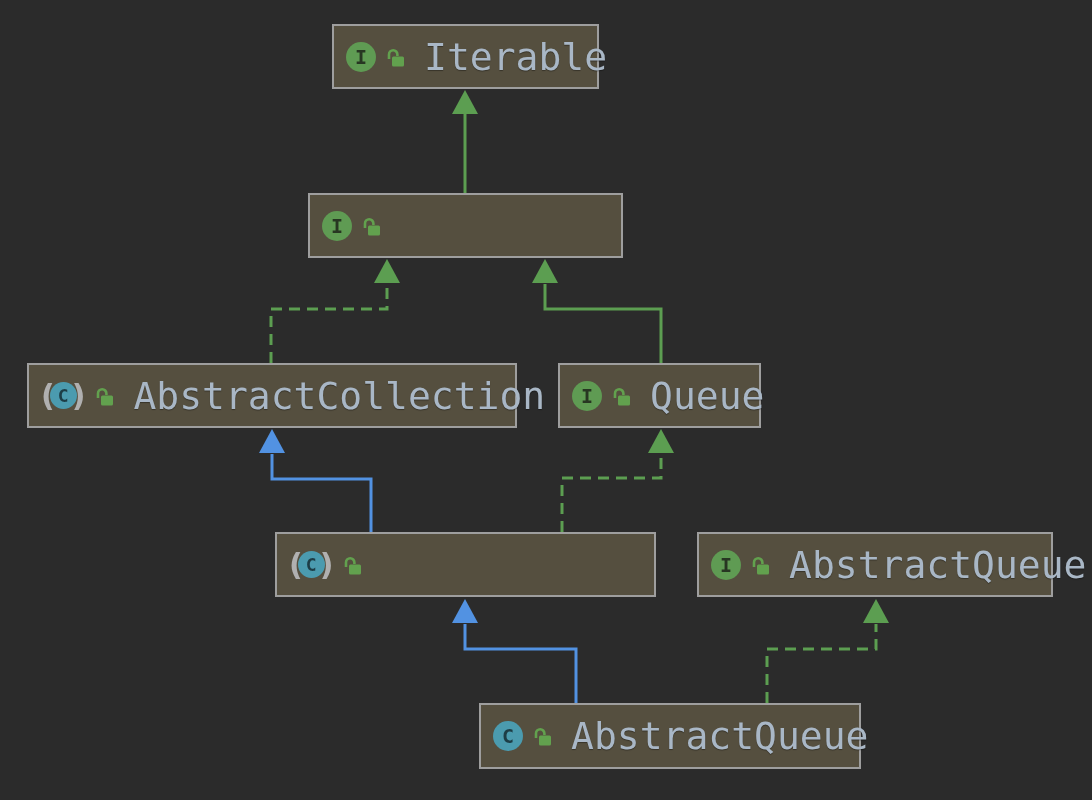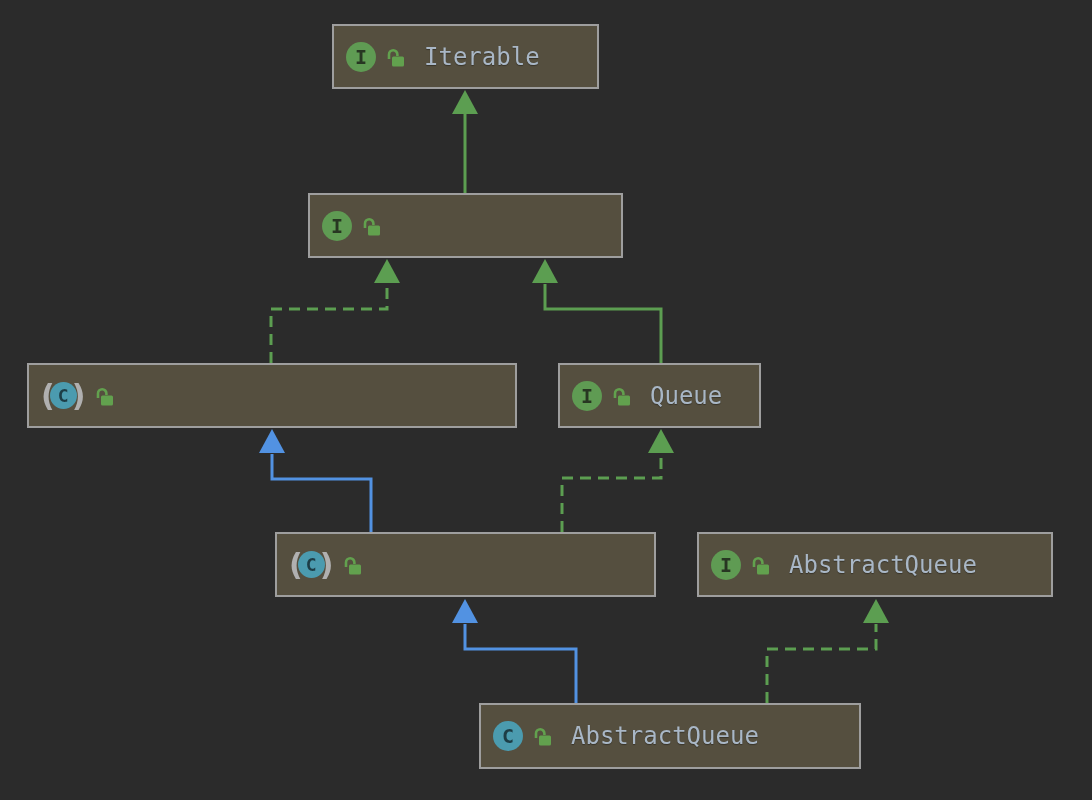--- a/index.html
+++ b/index.html
@@ -24,21 +24,21 @@
     z-index: 2;
     box-sizing: border-box;
     background: #554f3f;
     border: 2px solid #9e9e9e;
     display: flex;
     align-items: center;
     padding-left: 12px;
     cursor: default;
   }
   .node .label {
-    font-size: 24px;
+    font-size: 38px;
     color: #a9b7c6;
     margin-left: 18px;
     white-space: nowrap;
     text-shadow: 0 1px 1px rgba(0,0,0,0.35);
   }
   .icon-wrap {
     display: flex;
     align-items: center;
     flex: 0 0 auto;
   }
@@ -141,20 +141,21 @@
   <div class="node" style="left:27px; top:363px; width:490px; height:65px;">
     <span class="icon-wrap abstract-wrap">
       <span class="circle cls">C</span>
     </span>
     <span class="lock">
       <svg width="21" height="22" viewBox="0 0 21 22">
         <path d="M4 13 V8.5 a4.2 4.2 0 0 1 8.4 0 V10" fill="none" stroke="#62a14e" stroke-width="2.6"></path>
         <rect x="7" y="10.5" width="12" height="10" rx="1.5" fill="#62a14e"></rect>
       </svg>
     </span>
+    <span class="label">AbstractCollection</span>
   </div>
 
   <div class="node" style="left:558px; top:363px; width:203px; height:65px;">
     <span class="icon-wrap">
       <span class="circle iface">I</span>
     </span>
     <span class="lock">
       <svg width="21" height="22" viewBox="0 0 21 22">
         <path d="M4 13 V8.5 a4.2 4.2 0 0 1 8.4 0 V10" fill="none" stroke="#62a14e" stroke-width="2.6"></path>
         <rect x="7" y="10.5" width="12" height="10" rx="1.5" fill="#62a14e"></rect>

